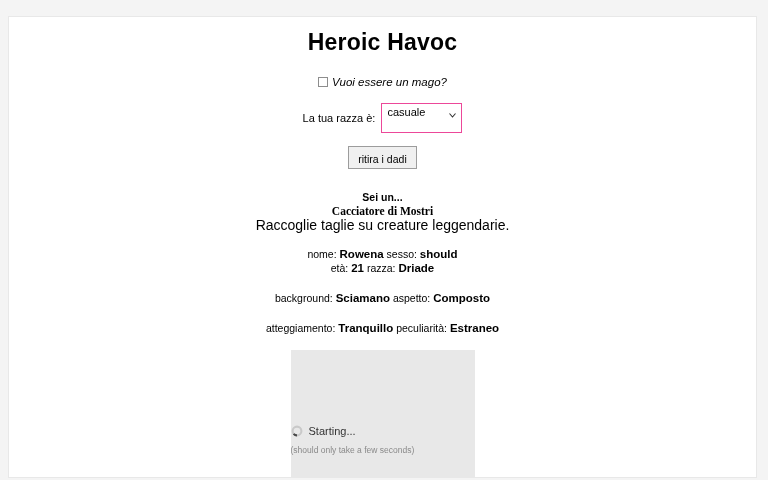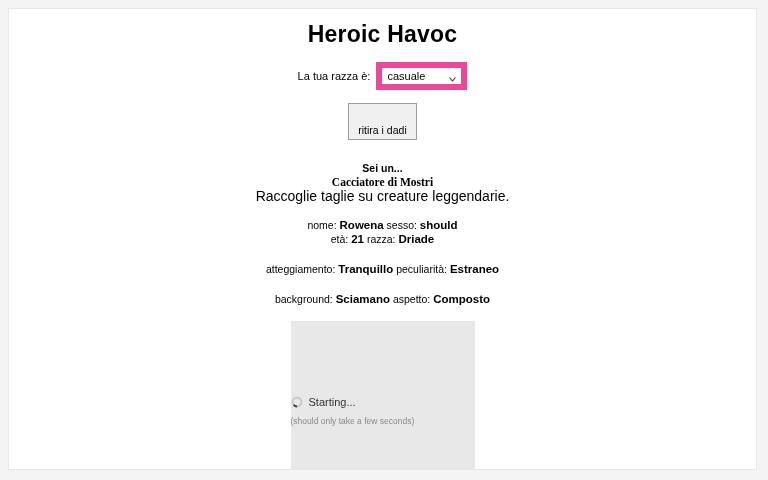--- a/index.html
+++ b/index.html
@@ -9,21 +9,21 @@
   body {
     width: 768px;
     height: 480px;
     background: #f4f4f4;
     font-family: "Liberation Sans", sans-serif;
     overflow: hidden;
   }
   #page {
     position: absolute;
     left: 8px;
-    top: 8px;
+    top: 16px;
     width: 749px;
     height: 462px;
     background: #ffffff;
     border: 1px solid #e8e8e8;
     box-sizing: border-box;
     overflow: hidden;
   }
   .inner {
     width: 100%;
     text-align: center;
@@ -62,25 +62,25 @@
     color: #000000;
     line-height: 16px;
   }
   .race-label {
     vertical-align: middle;
     margin-right: 6px;
   }
   .select {
     display: inline-block;
     vertical-align: middle;
-    border: 6px solid #ec4899;
+    border: 1px solid #ec4899;
     background: #ffffff;
     font-size: 11px;
     color: #000;
-    padding: 1px 2px 1px 5px;
+    padding: 1px 2px 13px 5px;
     width: 72px;
     text-align: left;
     position: relative;
     height: 14px;
     line-height: 14px;
     box-sizing: content-box;
   }
   .select .chev {
     position: absolute;
     right: 5px;
@@ -90,21 +90,21 @@
   }
   .btn-row {
     margin-top: 13px;
   }
   .btn {
     display: inline-block;
     font-size: 10.5px;
     color: #000;
     background: #f0f0f0;
     border: 1px solid #9c9c9c;
-    padding: 20px 9px 3px 9px;
+    padding: 6px 9px 3px 9px;
     line-height: 12px;
   }
   .sei {
     margin-top: 22px;
     font-size: 10.5px;
     color: #000;
     line-height: 13px;
     font-weight: bold;
   }
   .klass {
@@ -170,20 +170,23 @@
   }
 </style>
 </head>
 <body>
 
 <div id="page">
   <div class="inner">
 
     <h1 class="title">Heroic Havoc</h1>
 
+    <div class="wizard-row">
+      <span class="cb"></span><span>Vuoi essere un mago?</span>
+    </div>
 
     <div class="race-row">
       <span class="race-label">La tua razza è:</span><span class="select"><span>casuale</span><span class="chev"><svg width="7" height="7" viewBox="0 0 7 7">
               <path d="M0.5 1.5 L3.5 5 L6.5 1.5" fill="none" stroke="#333" stroke-width="1.1"></path>
             </svg></span></span>
     </div>
 
     <div class="btn-row">
       <span class="btn">ritira i dadi</span>
     </div>
@@ -201,31 +204,31 @@
       </div>
       <div>
         <span>età:</span>
         <b>21</b>
         <span>razza:</span>
         <b>Driade</b>
       </div>
     </div>
 
     <div class="attr-line">
+      <span>background:</span>
+      <b>Sciamano</b>
+      <span>aspetto:</span>
+      <b>Composto</b>
+    </div>
+
+    <div class="attr-line">
       <span>atteggiamento:</span>
       <b>Tranquillo</b>
       <span>peculiarità:</span>
       <b>Estraneo</b>
-    </div>
-
-    <div class="attr-line">
-      <span>background:</span>
-      <b>Sciamano</b>
-      <span>aspetto:</span>
-      <b>Composto</b>
     </div>
 
     <div class="placeholder">
       <div class="loading-wrap">
         <div class="loading-main">
           <span class="spinner"><svg width="12" height="12" viewBox="0 0 12 12">
                 <circle cx="6" cy="6" r="4.4" fill="none" stroke="#c9c9c9" stroke-width="2.1"></circle>
                 <path d="M6 10.4 A4.4 4.4 0 0 1 2.6 8.9" fill="none" stroke="#4a4a4a" stroke-width="2.1" stroke-linecap="butt"></path>
               </svg></span><span>Starting...</span>
         </div>

